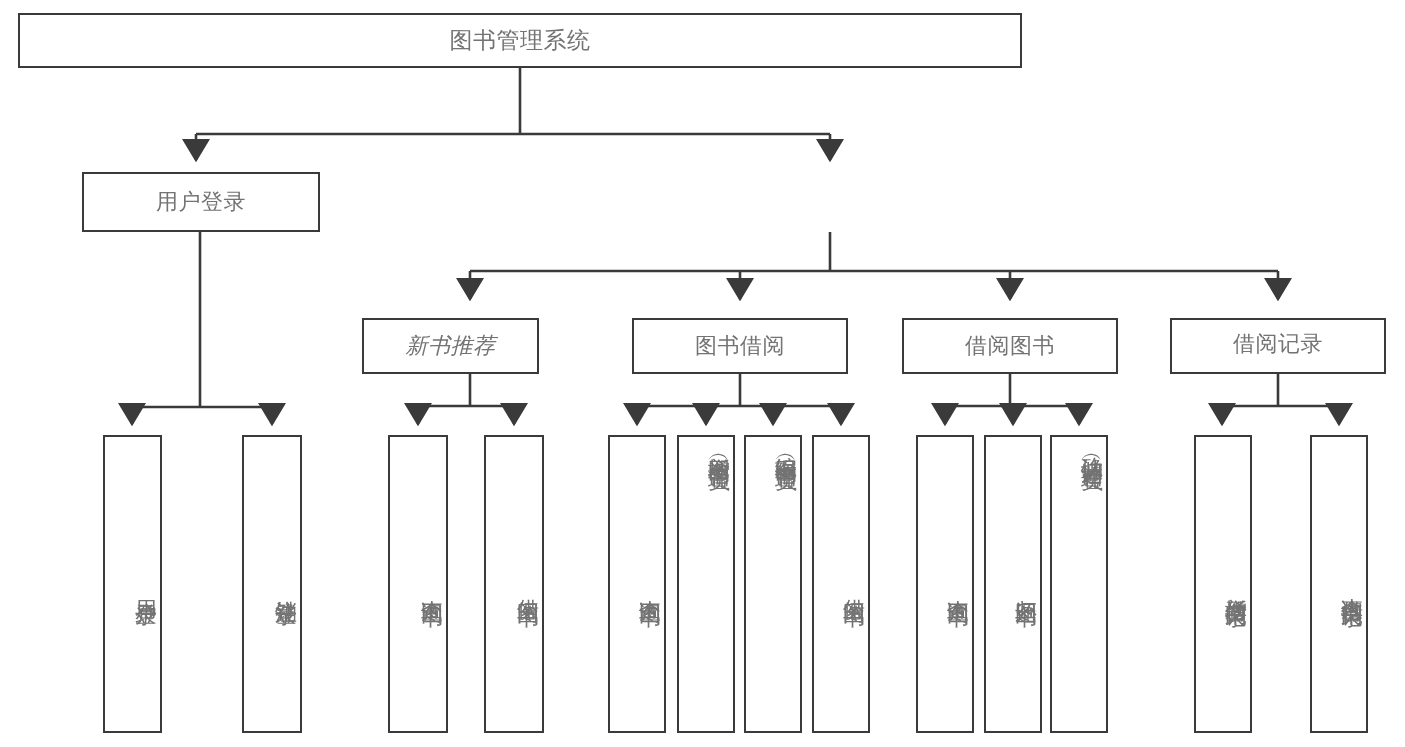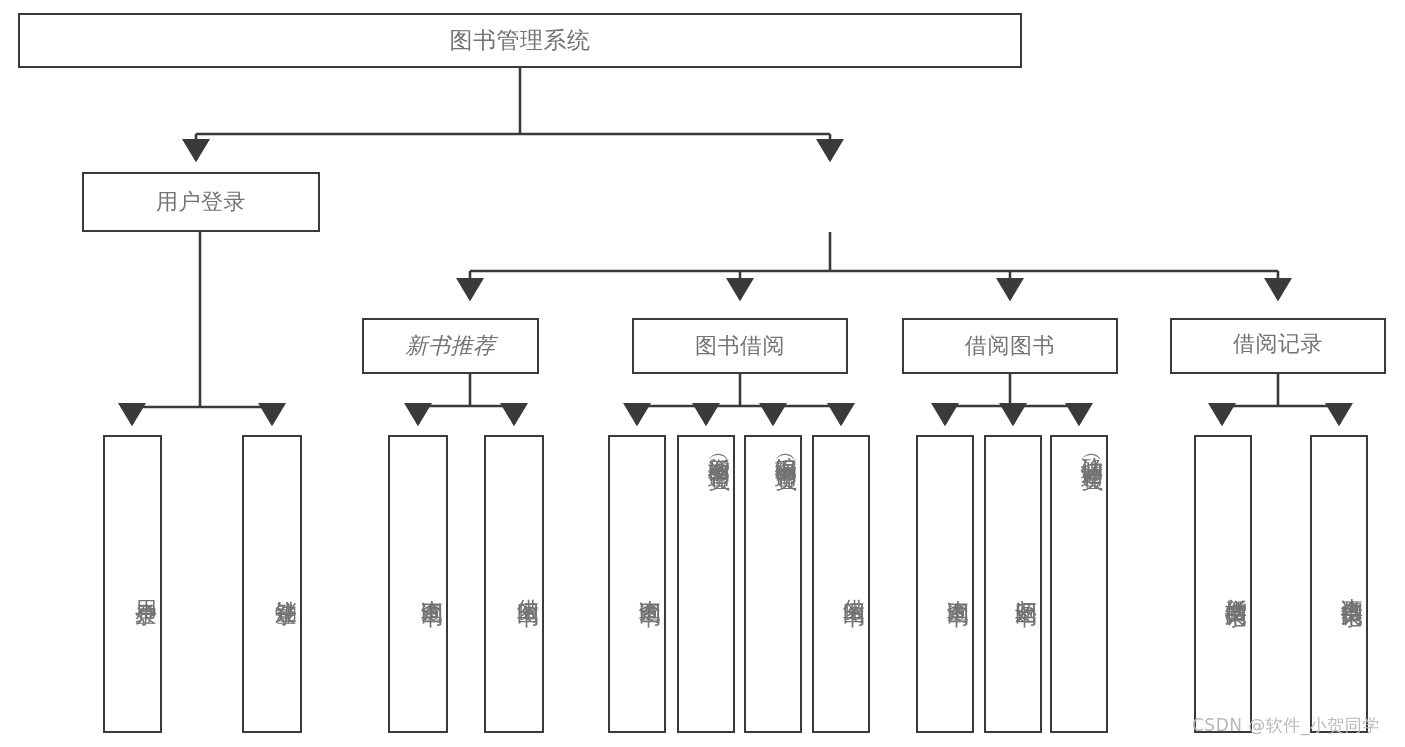--- a/index.html
+++ b/index.html
@@ -185,15 +185,14 @@
     <span>确认归还（管理员）</span>
   </div>
 
   <div class="node node-v" style="left:1194px; top:435px; width:58px; height:298px;">
     <span>新增借阅记录</span>
   </div>
   <div class="node node-v" style="left:1310px; top:435px; width:58px; height:298px;">
     <span>查询借阅记录</span>
   </div>
 
-  <div class="watermark" style="left:1192px; top:714px;">CSDN @软件_小贺同学</div>
 
 </div>
 
 </body></html>

